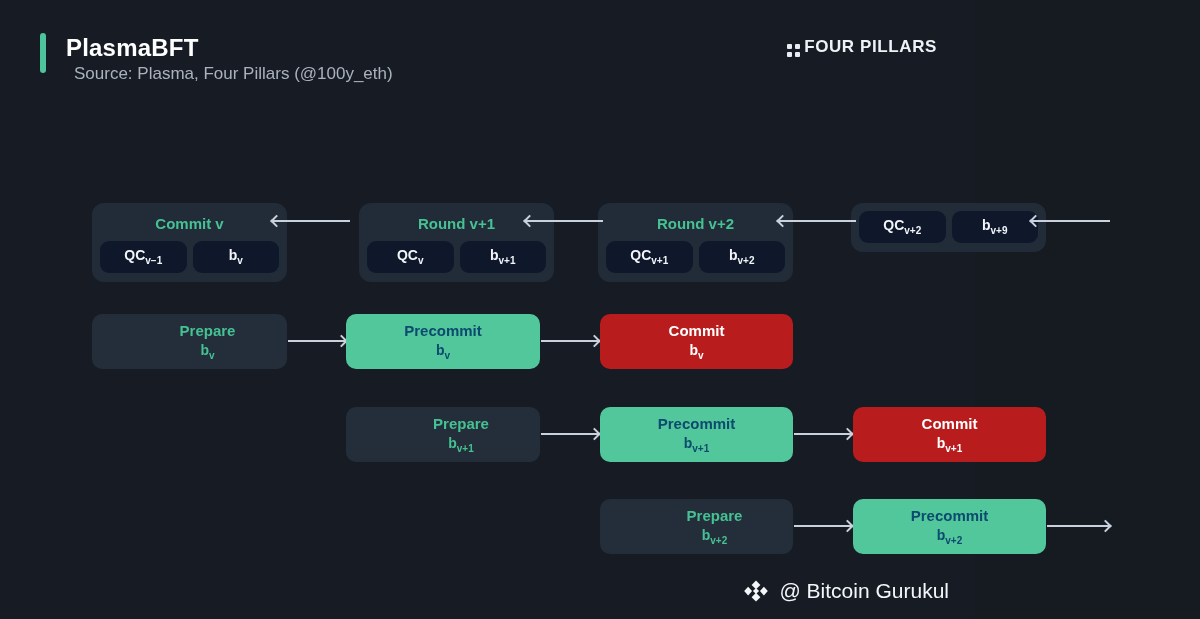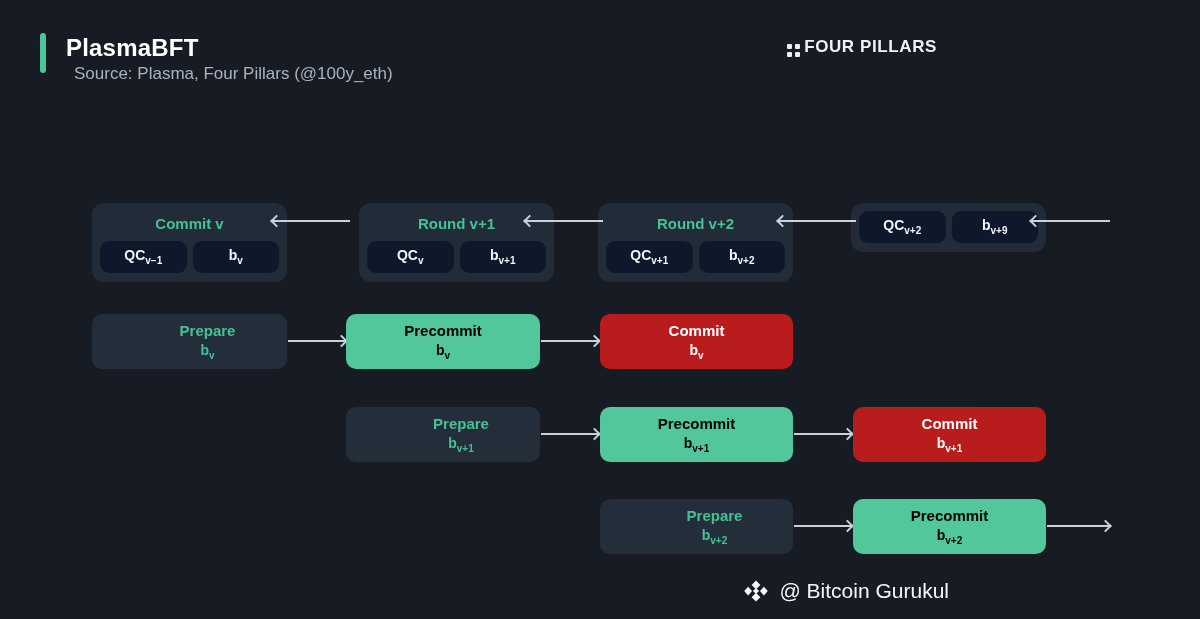--- a/index.html
+++ b/index.html
@@ -107,21 +107,21 @@
     align-items: center;
     justify-content: center;
     font-size: 15px;
     font-weight: bold;
     line-height: 1.32;
     text-align: center;
   }
   .stage-box .lbl2 { font-size: 14px; }
   .stage-box sub { font-size: 10px; }
   .sb-prepare   { background: #232e3a; color: #46c193; padding-left: 36px; }
-  .sb-precommit { background: #52c79c; color: #000000; }
+  .sb-precommit { background: #52c79c; color: #0c4a6e; }
   .sb-commit    { background: #b91c1c; color: #ffffff; }
 
   
   .arrow { position: absolute; }
   .arrow-line {
     position: absolute;
     height: 2px;
     background: #c9d2dc;
     top: 50%;
     left: 0; right: 0;

